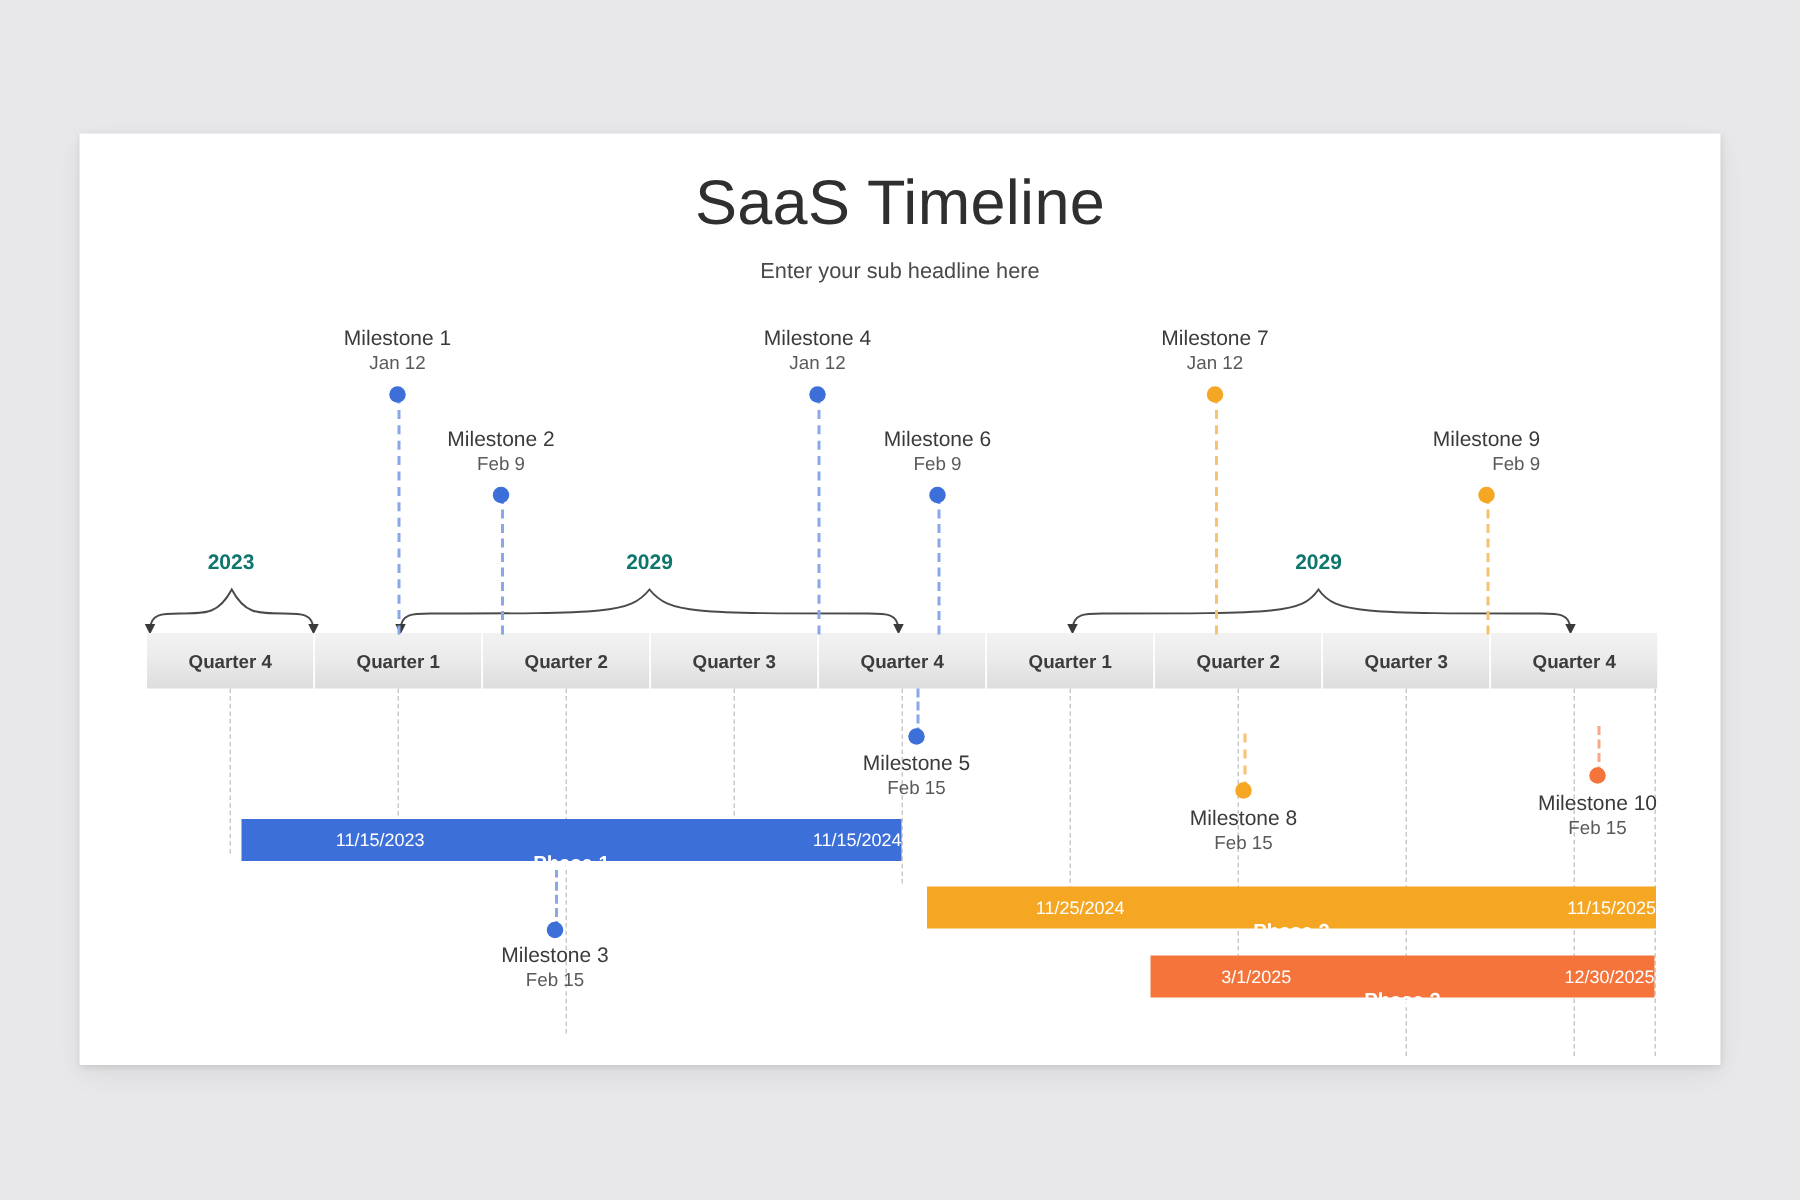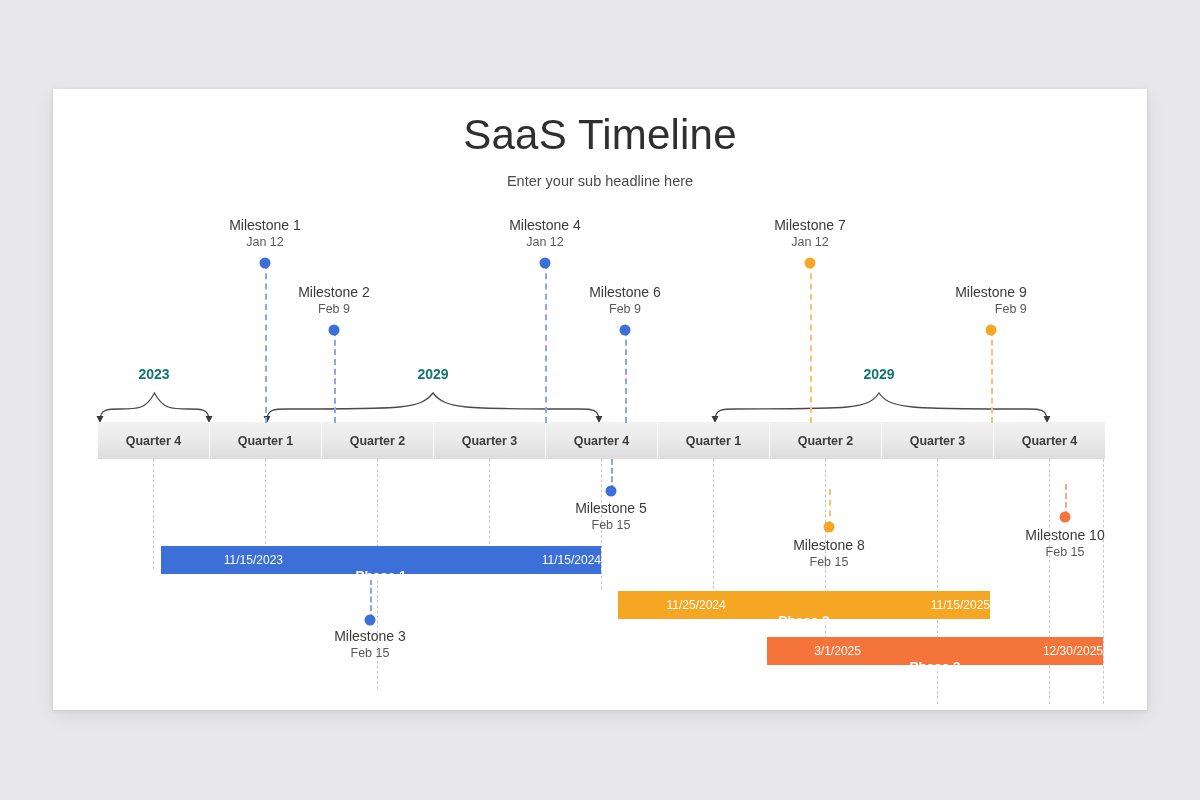--- a/index.html
+++ b/index.html
@@ -277,21 +277,21 @@
       <div class="ms-name">Milestone 10</div>
       <div class="ms-date">Feb 15</div>
     </div>
 
     <div class="phase-bar" style="left:108px; width:440px; top:457px; background:#3d6fd8;">
       <span class="start-date">11/15/2023</span>
       <span class="phase-name">Phase 1</span>
       <span class="end-date">11/15/2024</span>
     </div>
 
-    <div class="phase-bar" style="left:565px; width:372px; top:502px; background:#f5a623;">
+    <div class="phase-bar" style="left:565px; width:440px; top:502px; background:#f5a623;padding-left:46px;">
       <span class="start-date">11/25/2024</span>
       <span class="phase-name">Phase 2</span>
       <span class="end-date">11/15/2025</span>
     </div>
 
     <div class="phase-bar" style="left:714px; width:336px; top:548px; background:#f4743b;">
       <span class="start-date">3/1/2025</span>
       <span class="phase-name">Phase 3</span>
       <span class="end-date">12/30/2025</span>
     </div>

